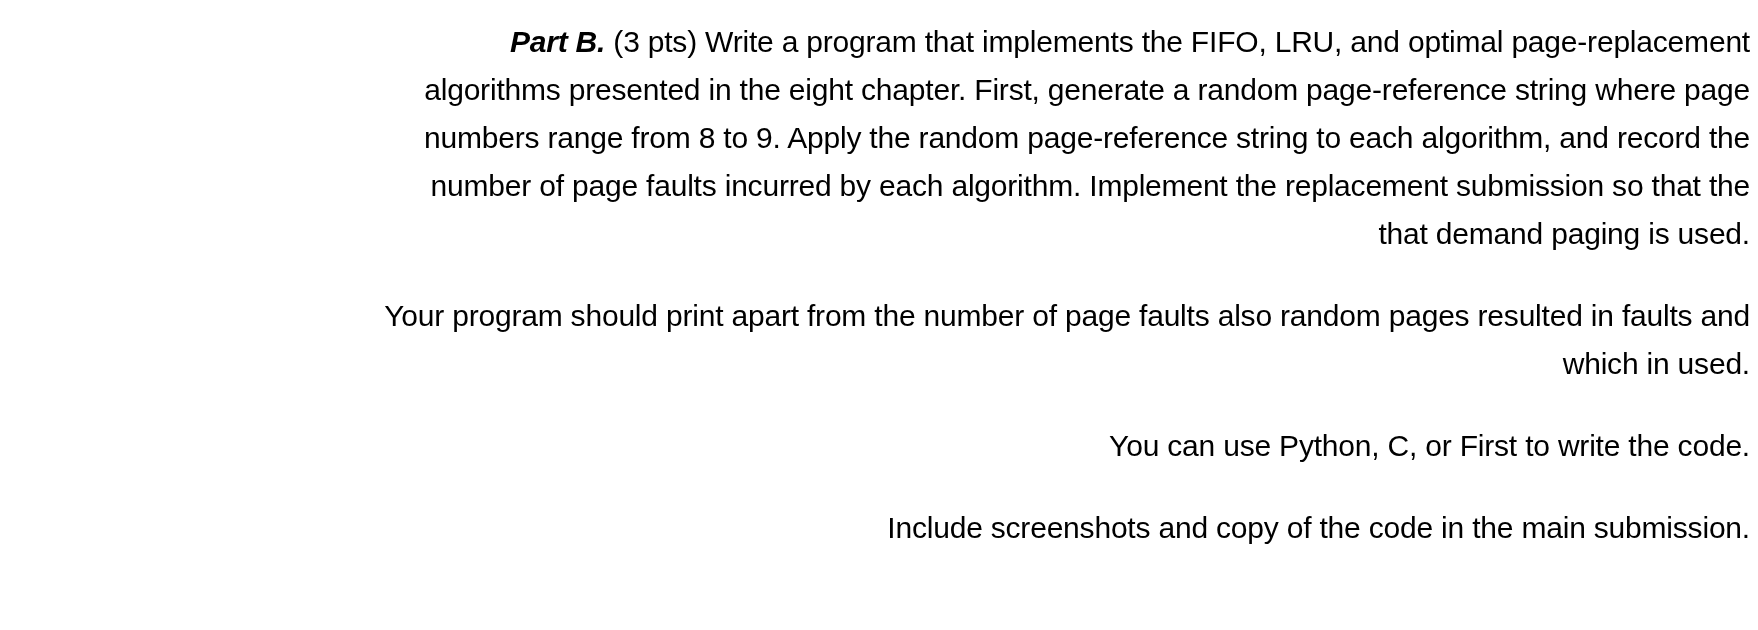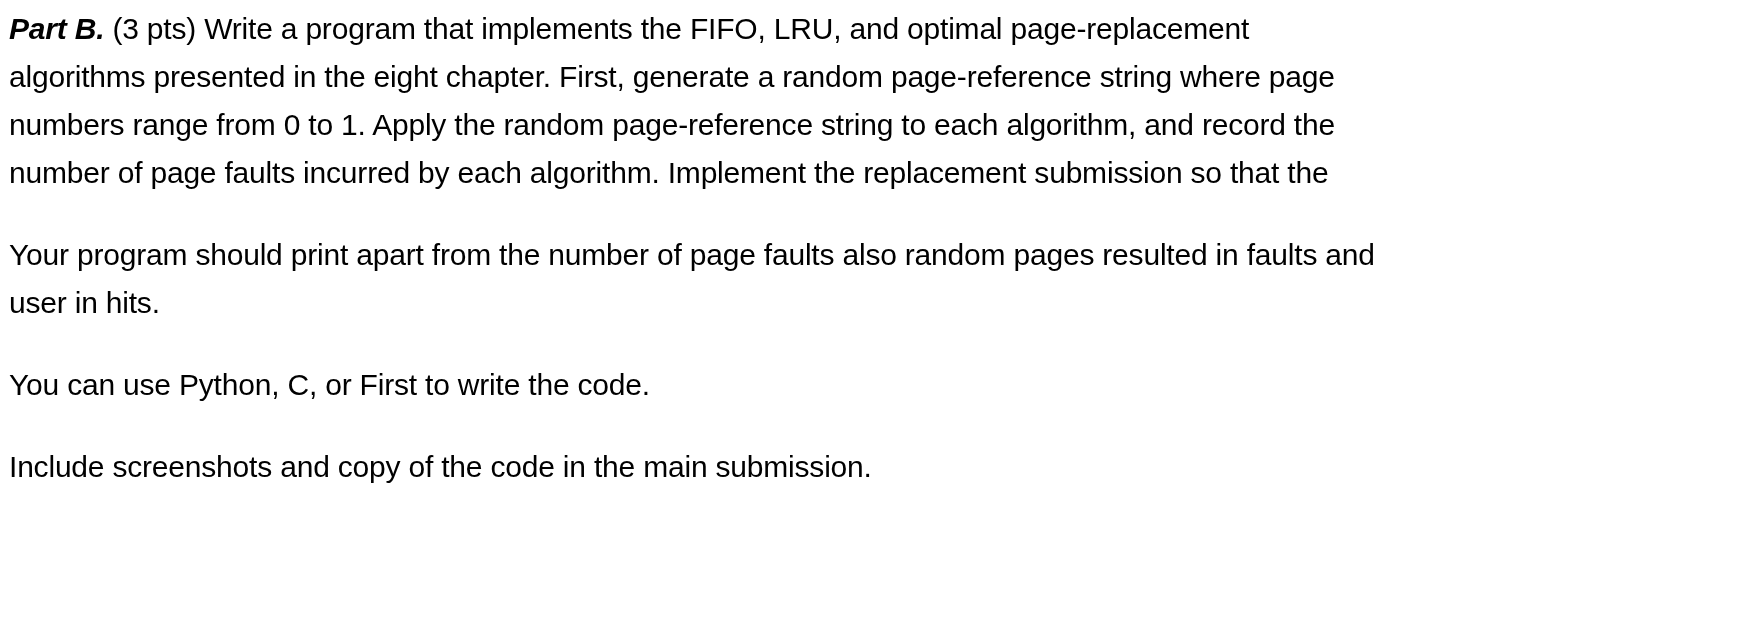--- a/index.html
+++ b/index.html
@@ -8,21 +8,22 @@
   }
   body {
     width: 1758px;
     height: 630px;
     background: #ffffff;
     color: #000000;
     font-family: "Liberation Sans", sans-serif;
     overflow: hidden;
   }
   .document {
-    padding: 5px 8px 0 9px;
+    padding: 18px 8px 0 9px;
+    text-align: right;
   }
   .paragraph {
     margin: 0 0 34px 0;
   }
   .paragraph:last-child {
     margin-bottom: 0;
   }
   .line {
     font-size: 30px;
     line-height: 48px;
@@ -34,26 +35,27 @@
     font-style: italic;
   }
 </style>
 </head>
 <body>
 
 <div class="document">
     <div class="paragraph">
       <div class="line"><span class="bold-italic">Part B.</span><span> (3 pts) Write a program that implements the FIFO, LRU, and optimal page-replacement</span></div>
       <div class="line"><span>algorithms presented in the eight chapter. First, generate a random page-reference string where page</span></div>
-      <div class="line"><span>numbers range from 0 to 1. Apply the random page-reference string to each algorithm, and record the</span></div>
+      <div class="line"><span>numbers range from 8 to 9. Apply the random page-reference string to each algorithm, and record the</span></div>
       <div class="line"><span>number of page faults incurred by each algorithm. Implement the replacement submission so that the</span></div>
+      <div class="line"><span>that demand paging is used.</span></div>
     </div>
     <div class="paragraph">
       <div class="line"><span>Your program should print apart from the number of page faults also random pages resulted in faults and</span></div>
-      <div class="line"><span>user in hits.</span></div>
+      <div class="line"><span>which in used.</span></div>
     </div>
     <div class="paragraph">
       <div class="line"><span>You can use Python, C, or First to write the code.</span></div>
     </div>
     <div class="paragraph">
       <div class="line"><span>Include screenshots and copy of the code in the main submission.</span></div>
     </div>
   </div>
 
 </body></html>

